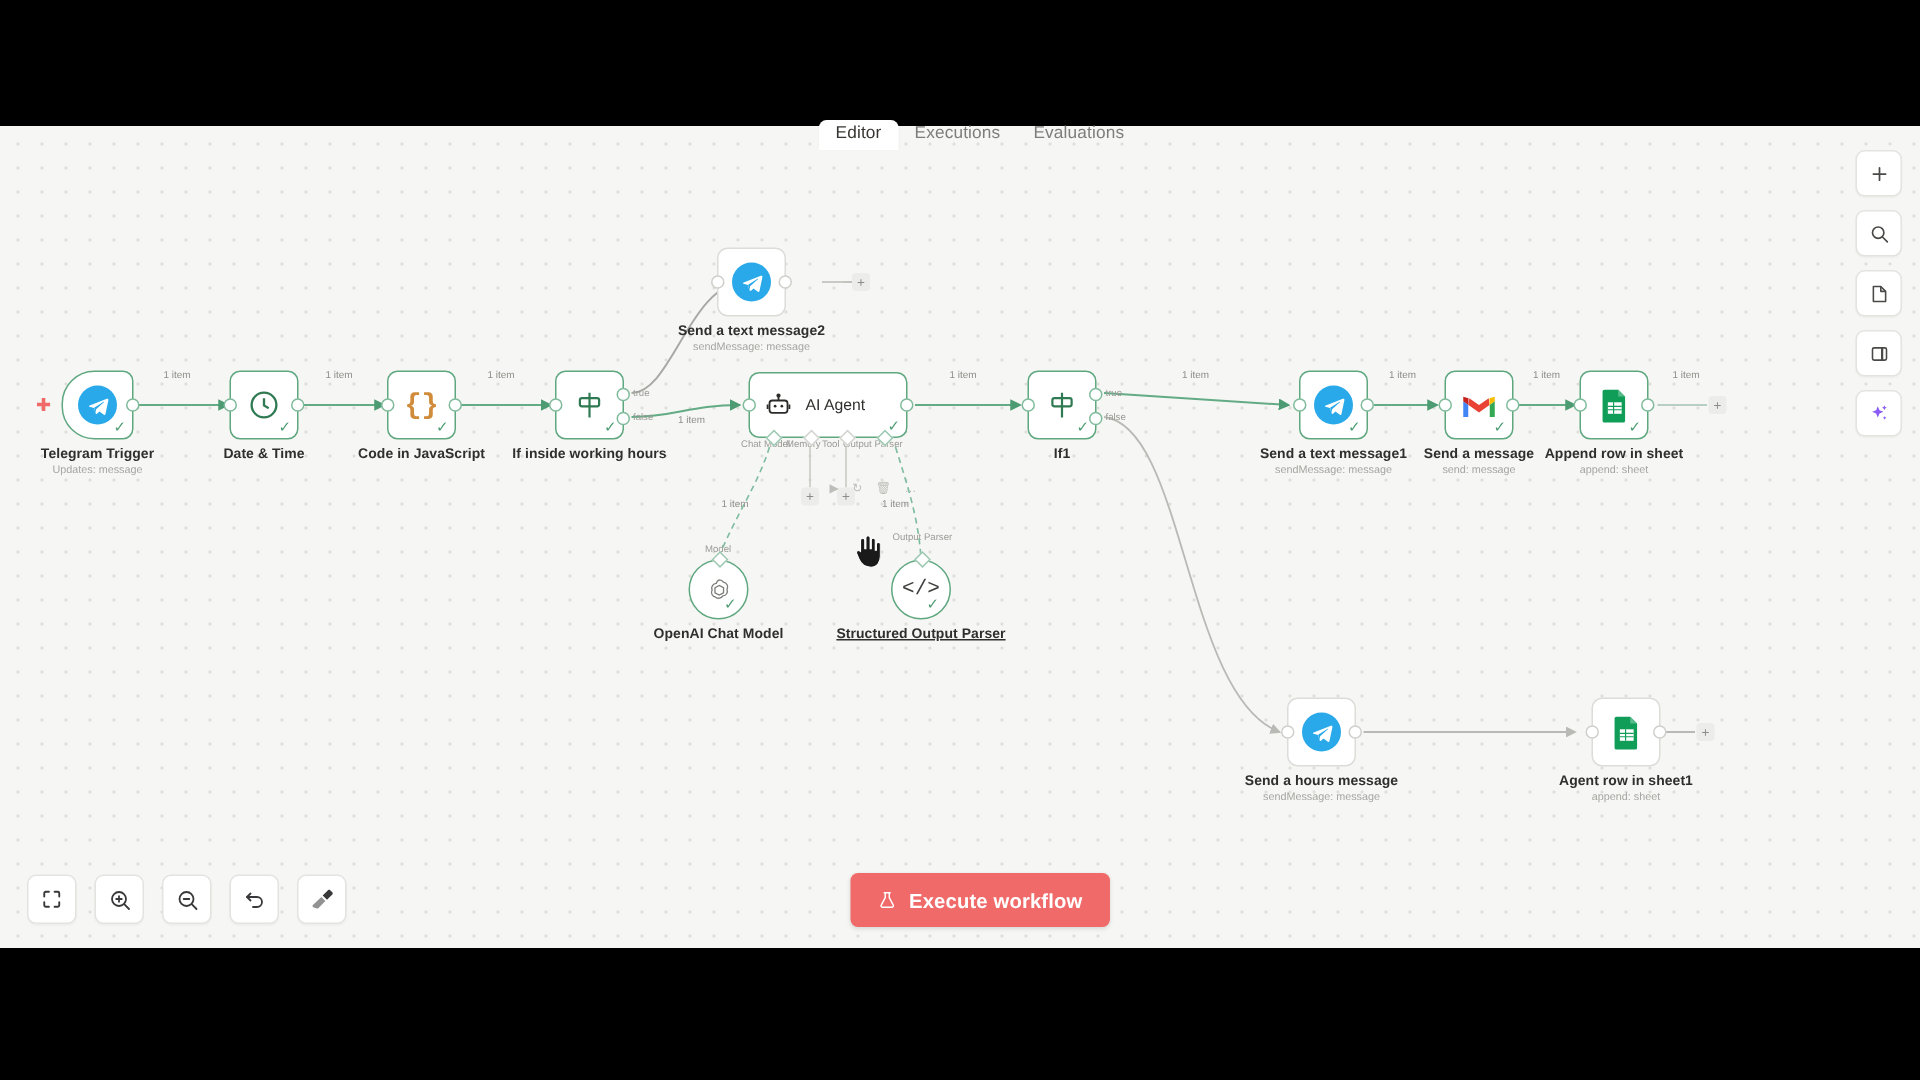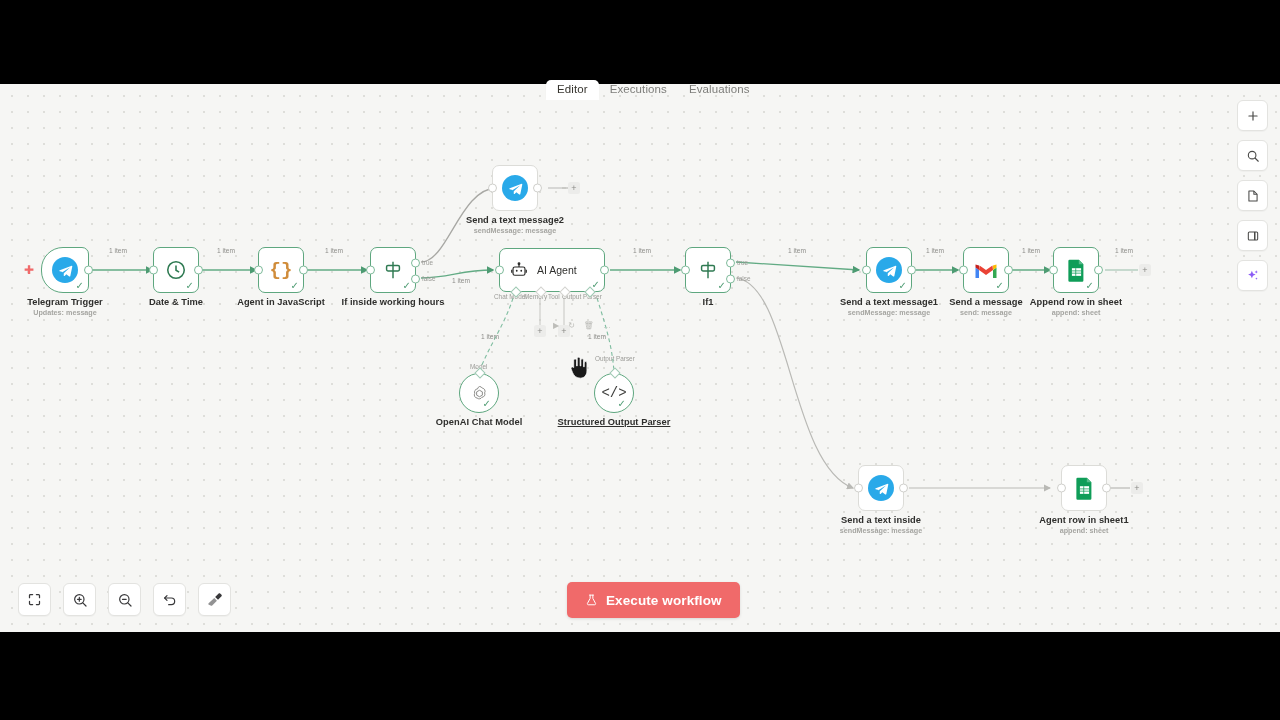--- a/index.html
+++ b/index.html
@@ -84,21 +84,21 @@
     position:absolute; right:4px; bottom:1px; color:#4d9b72; font-size:10px;
     line-height:1;
   }
   .nlabel {
     position:absolute; top:50px; left:50%; transform:translateX(-50%);
     font-size:9.3px; color:#2f2f2d; white-space:nowrap; font-weight:700;
     letter-spacing:.05px; text-align:center;
   }
   .nsub {
     position:absolute; top:61px; left:50%; transform:translateX(-50%);
-    font-size:7.2px; color:#a5a5a1; white-space:nowrap; text-align:left;font-weight:bold;
+    font-size:7.2px; color:#a5a5a1; white-space:nowrap; text-align:left;
   }
   .nlabel.two { line-height:1.15;text-decoration:underline; }
 
   
   .ep {
     position:absolute; width:9px; height:9px; border-radius:50%;
     background:#fff; border:1.2px solid #7fbb9b; top:50%;
     transform:translateY(-50%); z-index:12;
   }
   .ep.grey { border-color:#cfcfcb; }
@@ -232,40 +232,40 @@
       <div class="nlabel">Date &amp; Time</div>
     </div>
 
     <div class="node" style="left:258px;top:163px;">
       <div class="nbox">
         <span style="font-size:19px;color:#d08c3a;font-weight:700;font-family:'Liberation Mono',monospace;">{}</span>
         <span class="ncheck">✓</span>
         <span class="ep left"></span>
         <span class="ep right"></span>
       </div>
-      <div class="nlabel">Agent in JavaScript</div>
+      <div class="nlabel">Code in JavaScript</div>
     </div>
 
     <div class="node" style="left:370px;top:163px;">
       <div class="nbox">
         <svg width="22" height="22" viewBox="0 0 24 24" fill="none" stroke="#2f7a52" stroke-width="1.6">
           <rect x="5" y="7" width="14" height="6" rx="1.5"></rect>
             <path d="M12 3v18"></path>
         </svg>
         <span class="ncheck">✓</span>
         <span class="ep left"></span>
         <span class="ep" style="right:-5px;top:15px;"></span>
         <span class="ep" style="right:-5px;top:31px;"></span>
       </div>
       <div class="nlabel">If inside working hours</div>
     </div>
     <div class="portlabel" style="left:422px;top:175px;">true</div>
     <div class="portlabel" style="left:422px;top:191px;">false</div>
 
-    <div class="node" style="left:492px;top:81px;">
+    <div class="node" style="left:478px;top:81px;">
       <div class="nbox grey">
         <div class="telegram-ic">
           <svg width="15" height="15" viewBox="0 0 24 24" fill="#fff">
               <path d="M21.9 4.3 2.9 11.6c-1.1.4-1.1 1.1-.2 1.4l4.7 1.5 1.8 5.4c.2.6.4.8.9.8.4 0 .6-.2.9-.5l2.3-2.2 4.7 3.5c.9.5 1.5.2 1.7-.8l3.1-14.6c.3-1.3-.5-1.9-1.4-1.5zM7.6 14.2l10.1-6.4c.5-.3.9-.1.6.2l-8.6 7.8-.3 3.6z"></path>
             </svg>
         </div>
         <span class="ep left grey"></span>
         <span class="ep right grey"></span>
       </div>
       <div class="nlabel">Send a text message2</div>
@@ -403,21 +403,21 @@
     <div class="node" style="left:858px;top:381px;">
       <div class="nbox grey">
         <div class="telegram-ic">
           <svg width="15" height="15" viewBox="0 0 24 24" fill="#fff">
               <path d="M21.9 4.3 2.9 11.6c-1.1.4-1.1 1.1-.2 1.4l4.7 1.5 1.8 5.4c.2.6.4.8.9.8.4 0 .6-.2.9-.5l2.3-2.2 4.7 3.5c.9.5 1.5.2 1.7-.8l3.1-14.6c.3-1.3-.5-1.9-1.4-1.5zM7.6 14.2l10.1-6.4c.5-.3.9-.1.6.2l-8.6 7.8-.3 3.6z"></path>
             </svg>
         </div>
         <span class="ep left grey"></span>
         <span class="ep right grey"></span>
       </div>
-      <div class="nlabel">Send a text inside</div>
+      <div class="nlabel">Send a hours message</div>
       <div class="nsub">sendMessage: message</div>
     </div>
 
     <div class="node" style="left:1061px;top:381px;">
       <div class="nbox grey">
         <svg width="19" height="23" viewBox="0 0 24 30">
           <path d="M3 1h12l6 6v21a1.6 1.6 0 0 1-1.6 1.6H3A1.6 1.6 0 0 1 1.4 28V2.6A1.6 1.6 0 0 1 3 1z" fill="#0f9d58"></path>
           <path d="M15 1l6 6h-6z" fill="#57bb8a"></path>
           <rect x="6" y="12" width="12" height="10" fill="#fff"></rect>
           <g stroke="#0f9d58" stroke-width="1">

